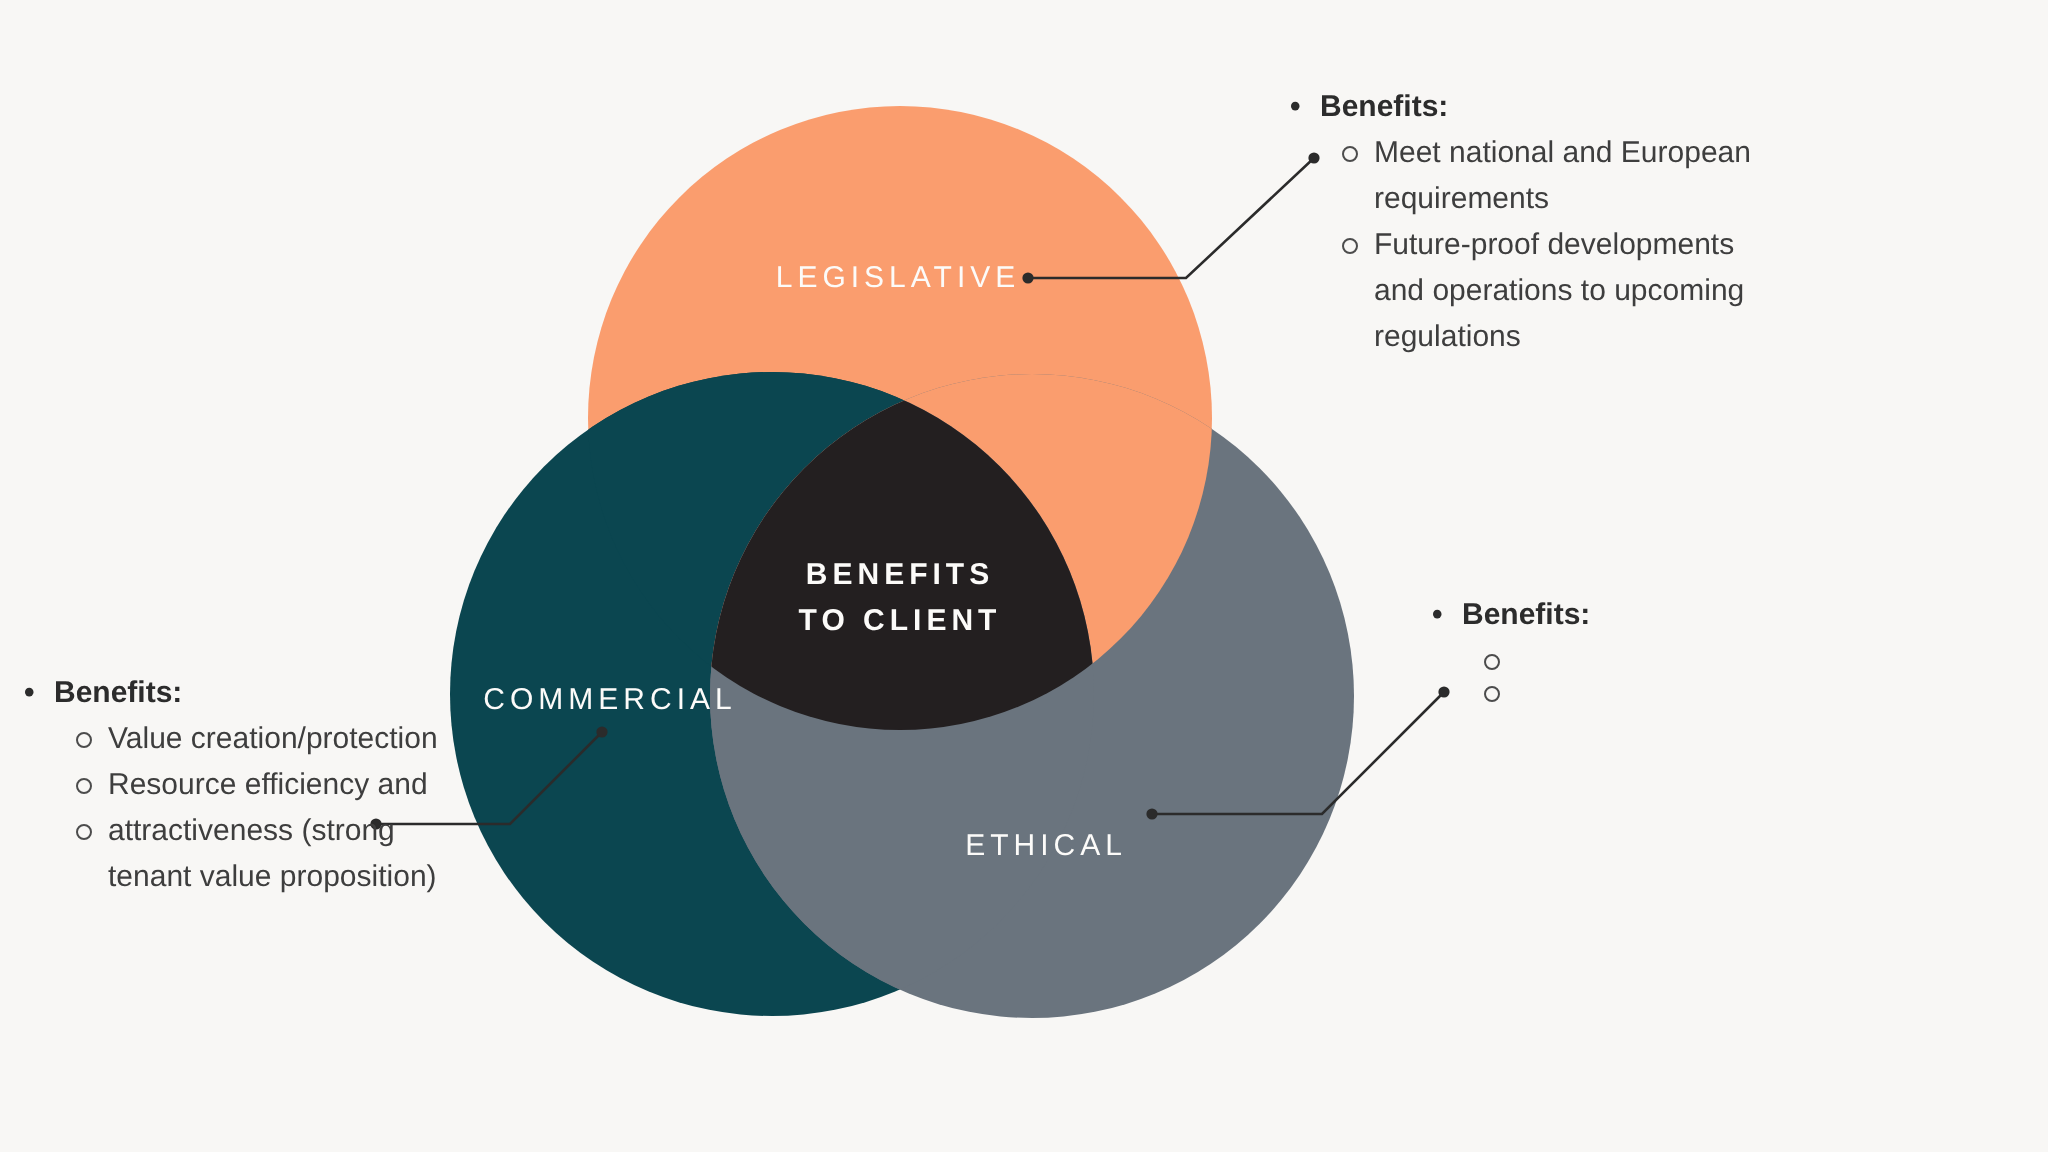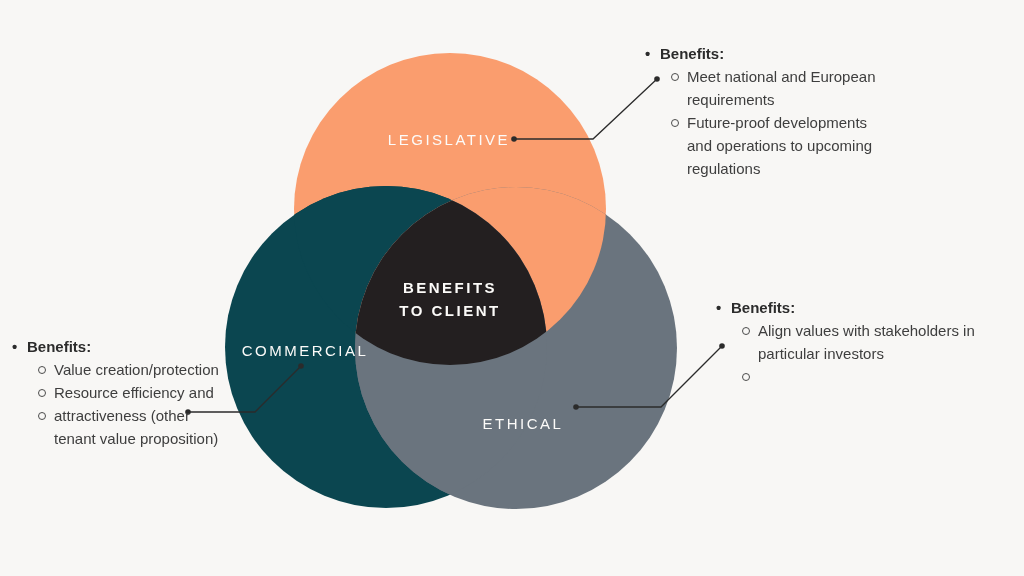--- a/index.html
+++ b/index.html
@@ -158,36 +158,32 @@
     </div>
     <div class="item">
       <span class="subbullet"></span>
       <div class="item-lines">
         <div>Resource efficiency and</div>
       </div>
     </div>
     <div class="item">
       <span class="subbullet"></span>
       <div class="item-lines">
-        <div>attractiveness (other</div>
+        <div>attractiveness (strong</div>
         <div>tenant value proposition)</div>
       </div>
     </div>
   </div>
 
   <div class="benefits" style="left:716px;top:296px;">
     <div class="header">
       <span class="bullet">•</span>
       <span>Benefits:</span>
     </div>
     <div class="item">
       <span class="subbullet"></span>
-      <div class="item-lines">
-        <div>Align values with stakeholders in</div>
-        <div>particular investors</div>
-      </div>
     </div>
     <div class="item">
       <span class="subbullet"></span>
     </div>
   </div>
 
 </div>
 
 </body></html>

